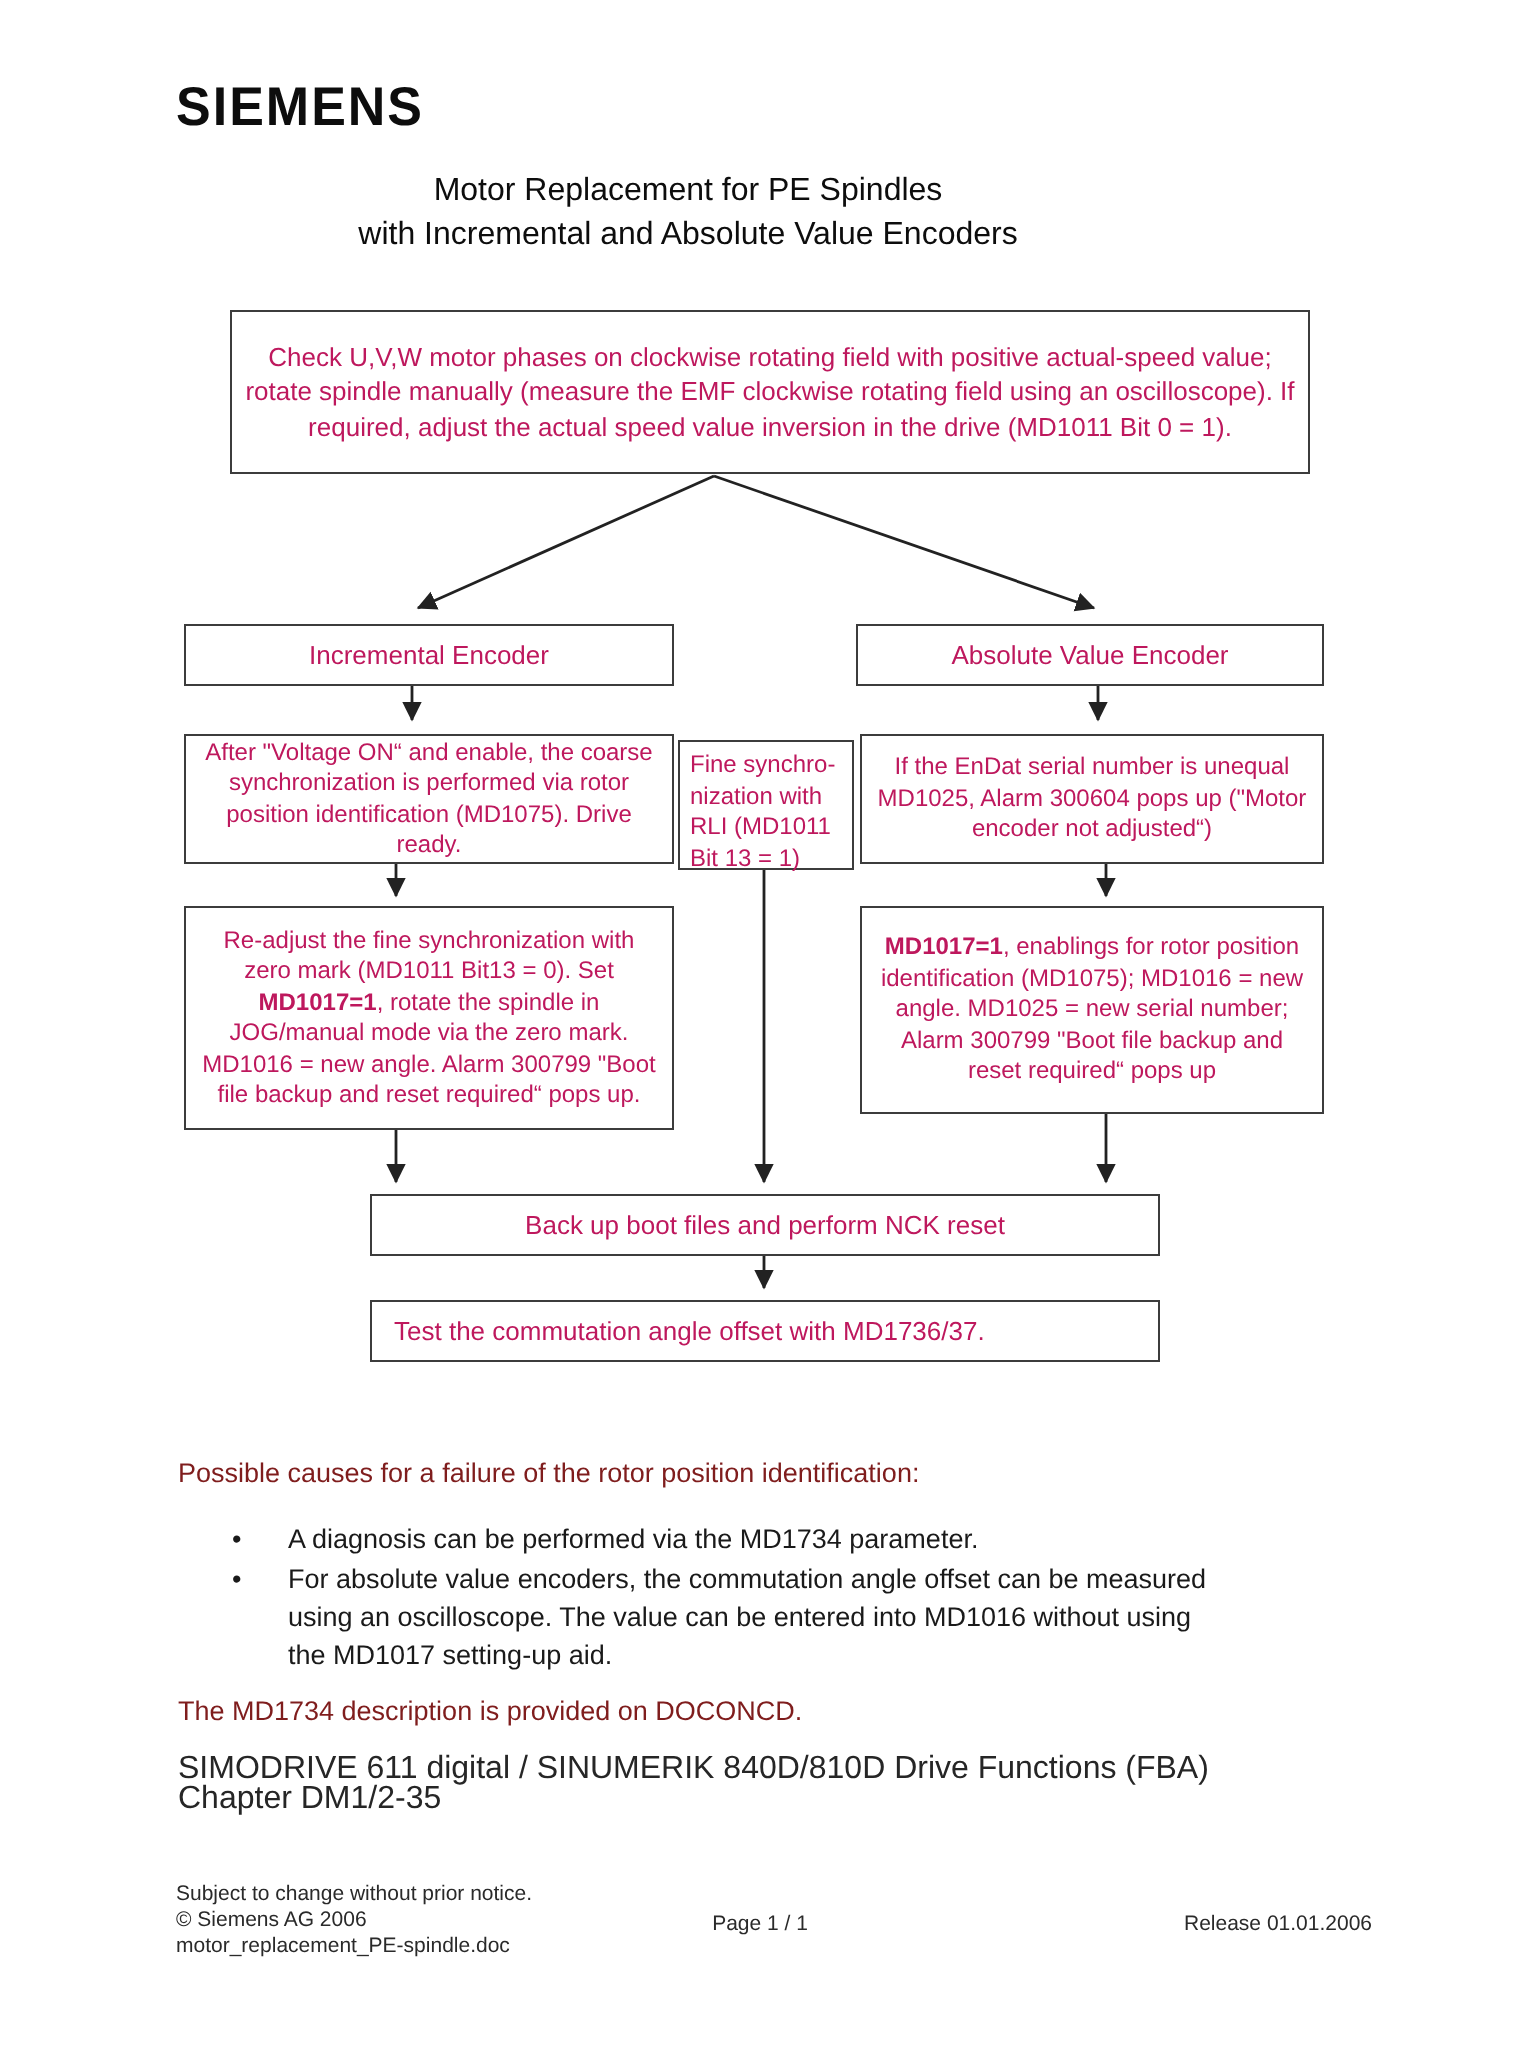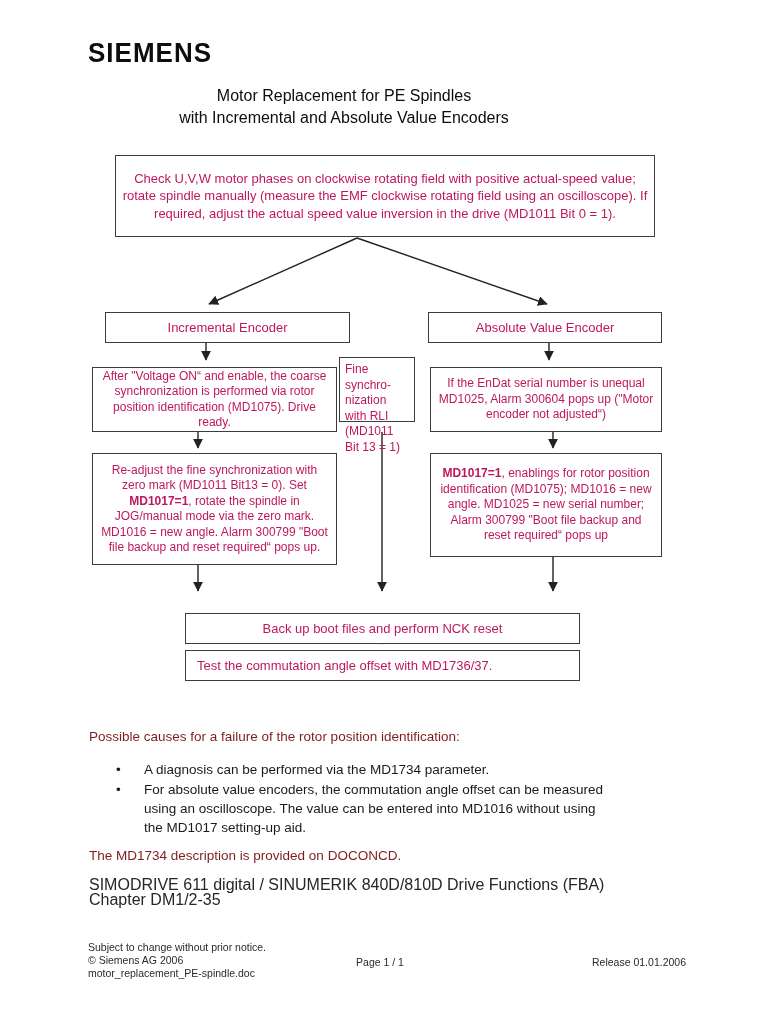--- a/index.html
+++ b/index.html
@@ -65,49 +65,49 @@
       <line x1="198" y1="565" x2="198" y2="591" marker-end="url(#arrow)"></line>
       <line x1="553" y1="557" x2="553" y2="591" marker-end="url(#arrow)"></line>
       <line x1="382" y1="628" x2="382" y2="644" marker-end="url(#arrow)"></line>
     </g>
   </svg>
 
   <div class="fbox big" style="left:115px; top:155px; width:540px; height:82px;">
     <span>Check U,V,W motor phases on clockwise rotating field with positive actual-speed value; rotate spindle manually (measure the EMF clockwise rotating field using an oscilloscope). If required, adjust the actual speed value inversion in the drive (MD1011 Bit 0 = 1).</span>
   </div>
 
-  <div class="fbox label" style="left:92px; top:312px; width:245px; height:31px;margin-left:13px;">
+  <div class="fbox label" style="left:92px; top:312px; width:245px; height:31px;">
     <span>Incremental Encoder</span>
   </div>
 
   <div class="fbox label" style="left:428px; top:312px; width:234px; height:31px;">
     <span>Absolute Value Encoder</span>
   </div>
 
   <div class="fbox" style="left:92px; top:367px; width:245px; height:65px;">
     <span>After "Voltage ON“ and enable, the coarse synchronization is performed via rotor position identification (MD1075). Drive ready.</span>
   </div>
 
-  <div class="fbox leftalign" style="left:339px; top:357px; width:76px; height:65px; padding:4px 5px;">
+  <div class="fbox leftalign" style="left:339px; top:370px; width:88px; height:65px; padding:4px 5px;">
     <span>Fine synchro-nization with RLI (MD1011 Bit 13 = 1)</span>
   </div>
 
   <div class="fbox" style="left:430px; top:367px; width:232px; height:65px;">
     <span>If the EnDat serial number is unequal MD1025, Alarm 300604 pops up ("Motor encoder not adjusted“)</span>
   </div>
 
   <div class="fbox" style="left:92px; top:453px; width:245px; height:112px;">
     <span><span>Re-adjust the fine synchronization with zero mark (MD1011 Bit13 = 0). Set </span><span class="b">MD1017=1</span><span>, rotate the spindle in JOG/manual mode via the zero mark. MD1016 = new angle. Alarm 300799 "Boot file backup and reset required“ pops up.</span></span>
   </div>
 
   <div class="fbox" style="left:430px; top:453px; width:232px; height:104px;">
     <span><span class="b">MD1017=1</span><span>, enablings for rotor position identification (MD1075); MD1016 = new angle. MD1025 = new serial number; Alarm 300799 "Boot file backup and reset required“ pops up</span></span>
   </div>
 
-  <div class="fbox label" style="left:185px; top:597px; width:395px; height:31px;margin-top:16px;">
+  <div class="fbox label" style="left:185px; top:597px; width:395px; height:31px;">
     <span>Back up boot files and perform NCK reset</span>
   </div>
 
   <div class="fbox label" style="left:185px; top:650px; width:395px; height:31px; justify-content:flex-start; text-align:left; padding-left:11px;">
     <span>Test the commutation angle offset with MD1736/37.</span>
   </div>
 
   <div class="bodytext" style="left:89px; top:729px;">Possible causes for a failure of the rotor position identification:</div>
 
   <div class="bullets">

